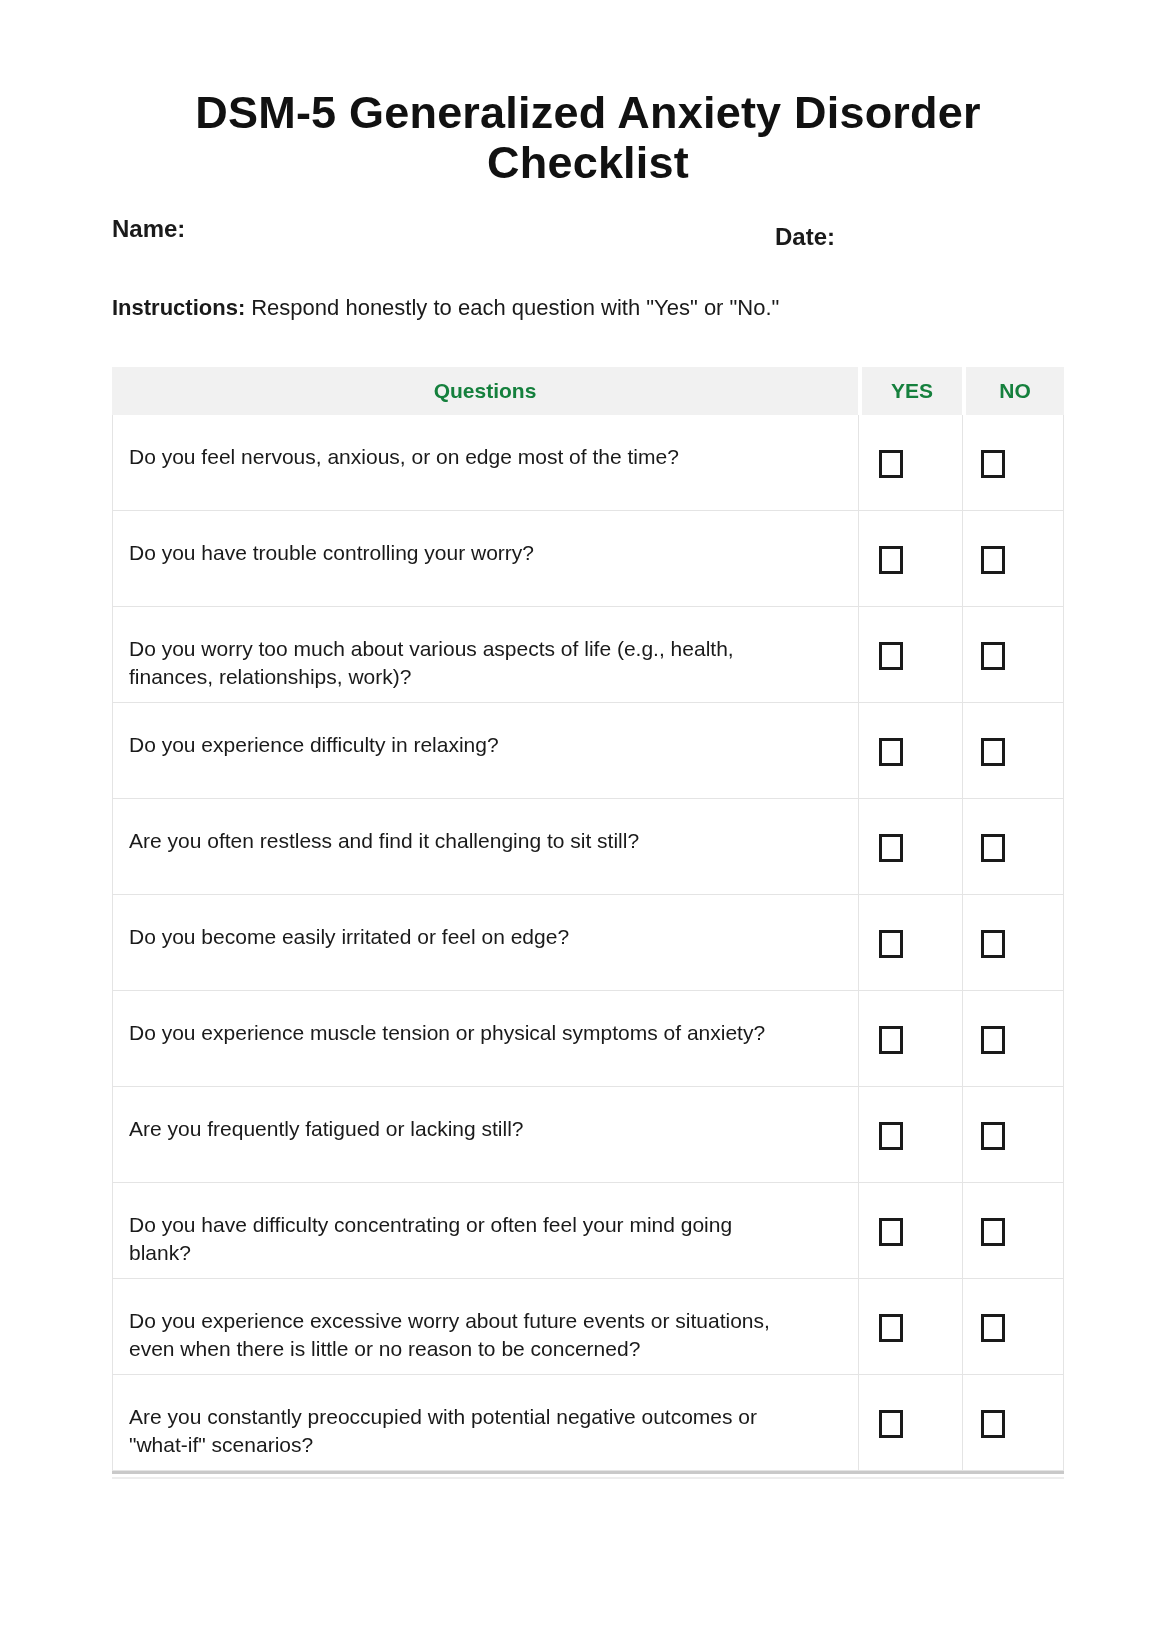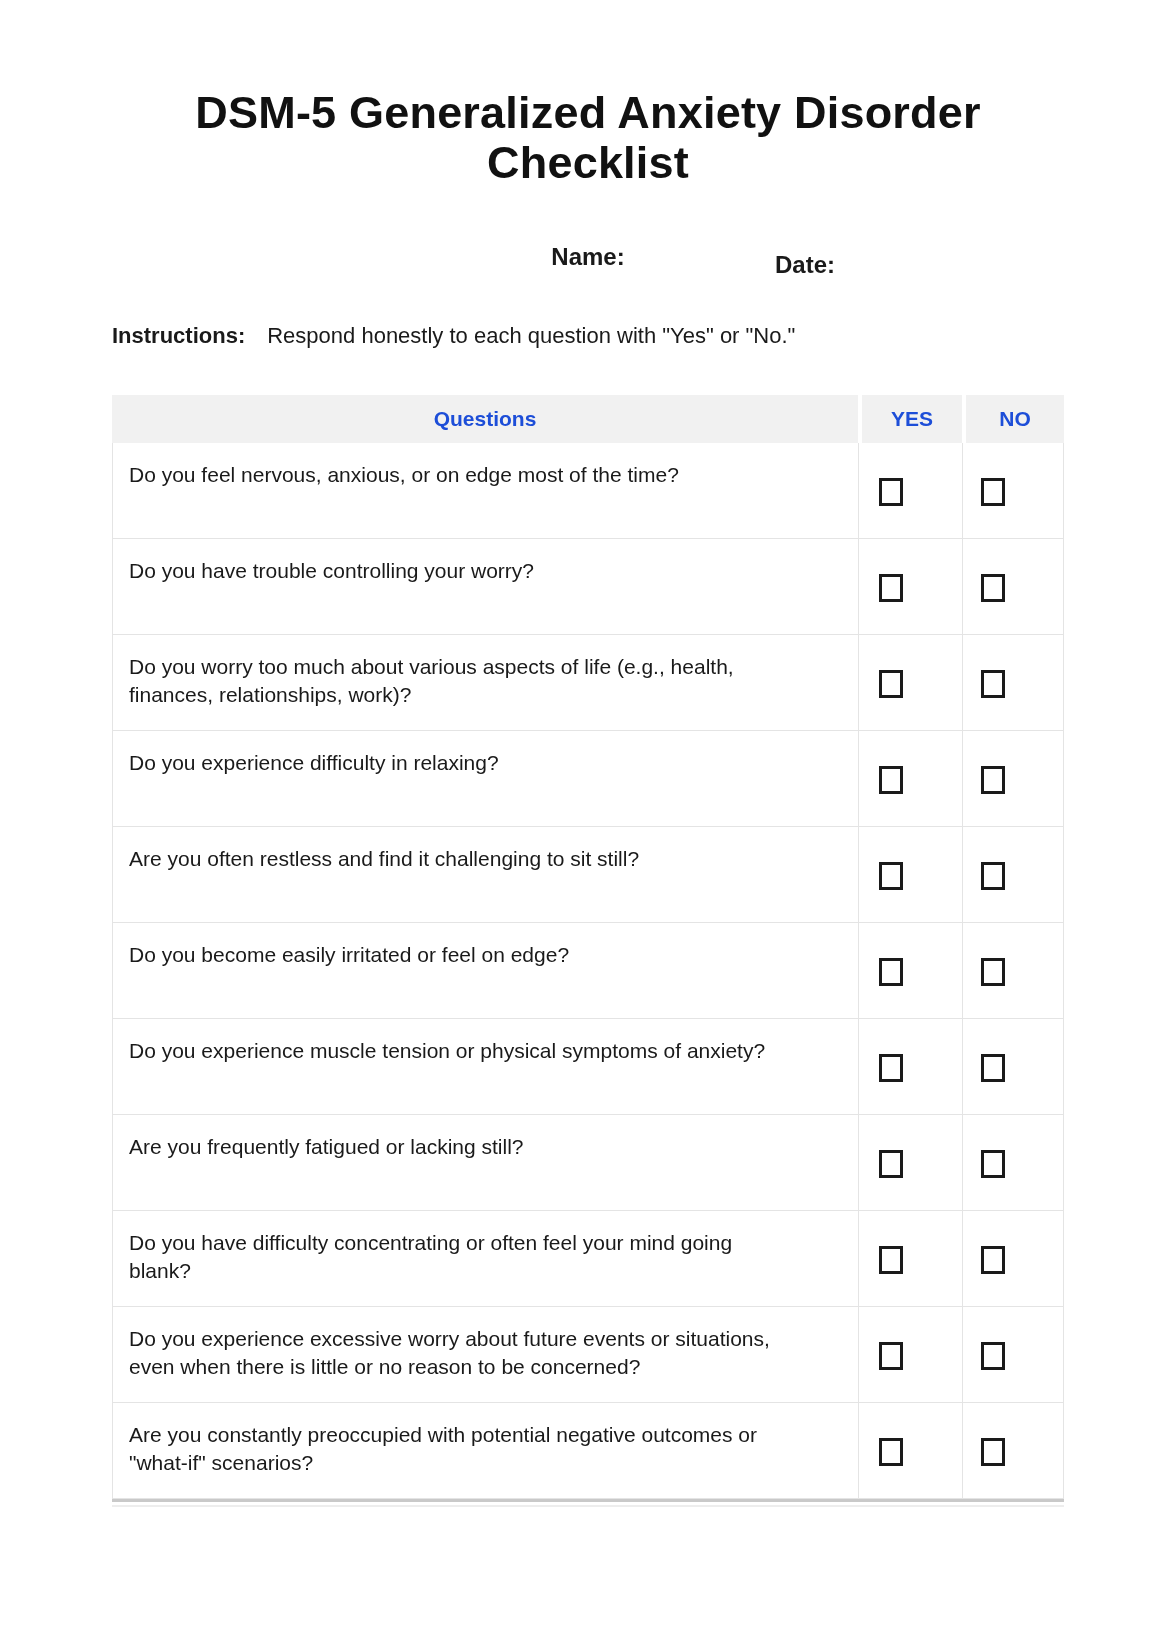--- a/index.html
+++ b/index.html
@@ -29,72 +29,71 @@
     margin: 88px 0 0 0;
     font-size: 45px;
     line-height: 1.1;
     font-weight: bold;
     text-align: center;
     color: #111111;
     letter-spacing: 0.2px;
   }
   .meta-row {
     position: relative;
-    margin-top: 56px;
+    margin-top: 28px;
     height: 28px;
-    text-align: center;
   }
   .meta-label {
     font-size: 24px;
     font-weight: bold;
   }
   .meta-label.date {
     position: absolute;
     left: 663px;
     top: 8px;
   }
   .instructions {
     margin: 52px 0 0 0;
     font-size: 22px;
     line-height: 1.2;
   }
   .instructions .ilabel {
     font-weight: bold;
-    margin-right: 22px;
+    margin-right: 6px;
   }
   table.checklist {
     margin-top: 46px;
     width: 952px;
     table-layout: fixed;
     border-collapse: separate;
     border-spacing: 0;
   }
   col.col-q   { width: 746px; }
   col.col-yes { width: 104px; }
   col.col-no  { width: 102px; }
   thead th {
     background: var(--header-bg);
     height: 48px;
     font-size: 21px;
     font-weight: bold;
     text-align: center;
     vertical-align: middle;
     padding: 0;
-    color: #1d4ed8;
+    color: #15803d;
   }
   thead th.th-check { border-left: 4px solid #ffffff; }
   tbody td {
     height: 96px;
     background: #ffffff;
     border-bottom: 1px solid var(--table-border);
     padding: 0;
   }
   tbody td.q-cell {
     vertical-align: top;
-    padding: 18px 60px 0 16px;
+    padding: 28px 60px 0 16px;
     font-size: 21px;
     line-height: 1.3;
     border-left: 1px solid var(--table-border);
   }
   tbody td.c-cell {
     vertical-align: middle;
     border-left: 1px solid var(--table-border);
   }
   tbody td.c-cell.no-cell { border-right: 1px solid var(--table-border); }
   .checkbox {

